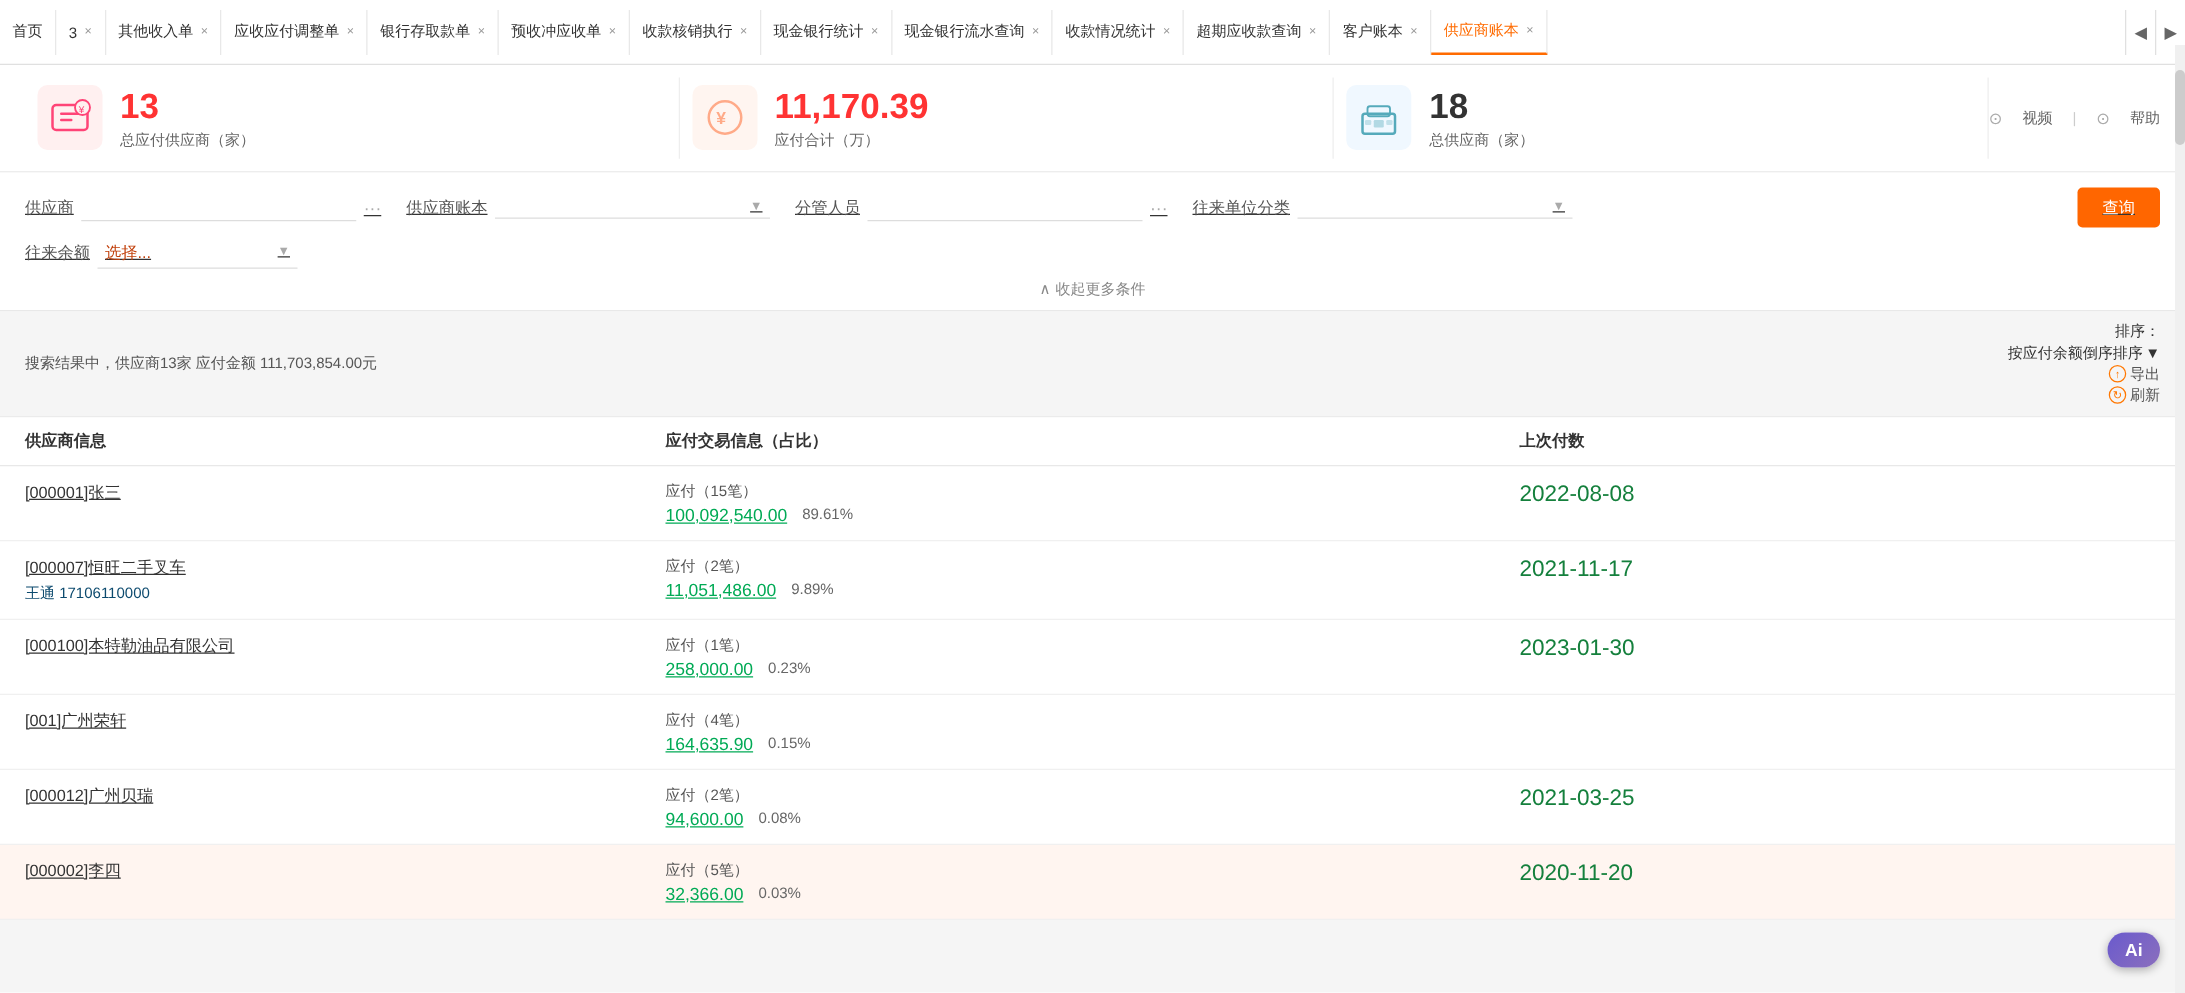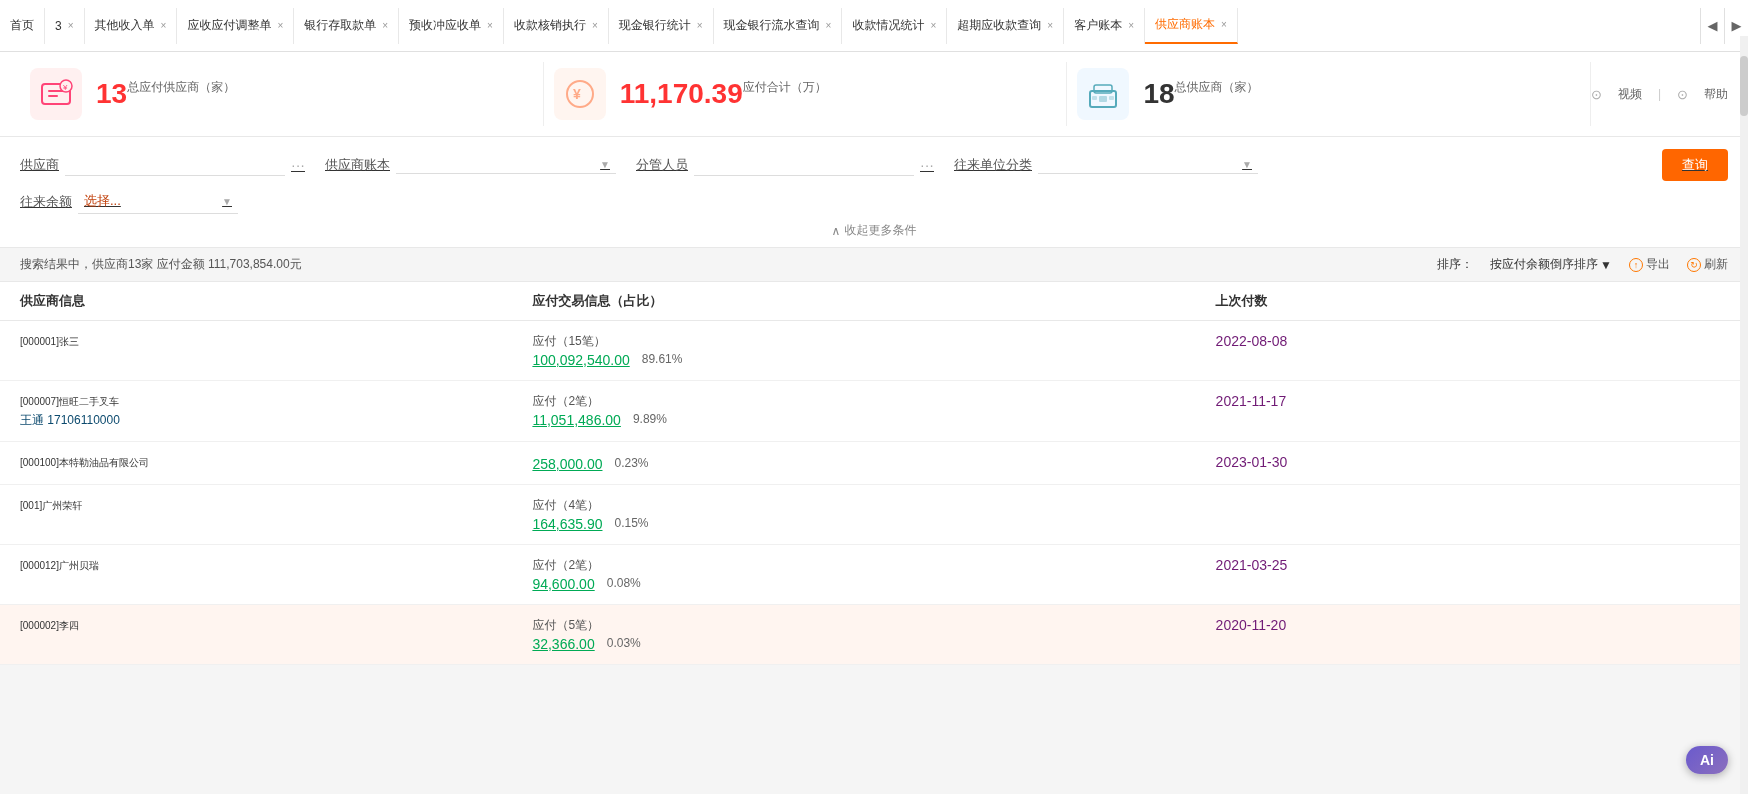--- a/index.html
+++ b/index.html
@@ -68,21 +68,21 @@
       height: 52px;
       border-radius: 8px;
       display: flex;
       align-items: center;
       justify-content: center;
       font-size: 26px;
     }
     .icon-pink { background: #fff0f0; color: #f47; }
     .icon-orange { background: #fff5f0; color: #fa8; }
     .icon-blue { background: #f0f8ff; color: #5ab; }
-    .summary-info { display: flex; }
+    .summary-info { display: flex; flex-direction: column; }
     .summary-number { font-size: 28px; font-weight: bold; color: #ff3333; line-height: 1.2; }
     .summary-label { font-size: 12px; color: #666; margin-top: 2px; }
     .summary-right {
       margin-left: auto;
       display: flex;
       gap: 16px;
       font-size: 12px;
       color: #666;
       align-items: center;
     }
@@ -165,23 +165,24 @@
       justify-content: space-between;
       padding: 8px 20px;
       background: #f5f5f5;
       border-bottom: 1px solid #e8e8e8;
       font-size: 12px;
       color: #555;
     }
     .results-right {
       display: flex;
       align-items: flex-end;
-      gap: 17px;
+      gap: 0;
       font-size: 12px;
       color: #555;
+      flex-direction: column;
     }
     .sort-label { color: #333; }
     .sort-select {
       color: #333;
       font-size: 12px;
       cursor: pointer;
       display: inline-flex;
       align-items: center;
       gap: 2px;
     }
@@ -227,30 +228,31 @@
     .table-row {
       display: flex;
       padding: 12px 20px;
       border-bottom: 1px solid #f0f0f0;
       align-items: flex-start;
     }
     .table-row.highlight { background: #fff5f0; }
 
     .supplier-link {
       color: #333;
-      cursor: pointer;
-      font-size: 10px;
+      text-decoration: underline;
+      cursor: pointer;
+      font-size: 13px;
     }
     .supplier-sub { font-size: 12px; color: #0c4a6e; margin-top: 3px; }
 
     .tx-payable { font-size: 12px; color: #555; }
     .tx-amount { font-size: 14px; color: #00aa55; font-weight: 500; text-decoration: underline; cursor: pointer; margin-top: 2px; }
     .tx-percent { font-size: 12px; color: #666; margin-left: 12px; }
 
-    .last-pay-date { font-size: 14px; color: #701a75; }
+    .last-pay-date { font-size: 18px; color: #15803d; }
 
     .scrollbar-placeholder {
       width: 8px;
       background: #f0f0f0;
       position: fixed;
       right: 0;
       top: 36px;
       bottom: 0;
     }
     .scrollbar-thumb {
@@ -477,20 +479,21 @@
       <span class="last-pay-date">2021-11-17</span>
     </div>
     <div class="col-extra"></div>
   </div>
 
   <div class="table-row">
     <div class="col-supplier">
       <a class="supplier-link">[000100]本特勒油品有限公司</a>
     </div>
     <div class="col-transaction">
+      <div class="tx-payable">应付（1笔）</div>
       <div style="display:flex; align-items:center;">
         <span class="tx-amount">258,000.00</span>
         <span class="tx-percent">0.23%</span>
       </div>
     </div>
     <div class="col-last-pay">
       <span class="last-pay-date">2023-01-30</span>
     </div>
     <div class="col-extra"></div>
   </div>

